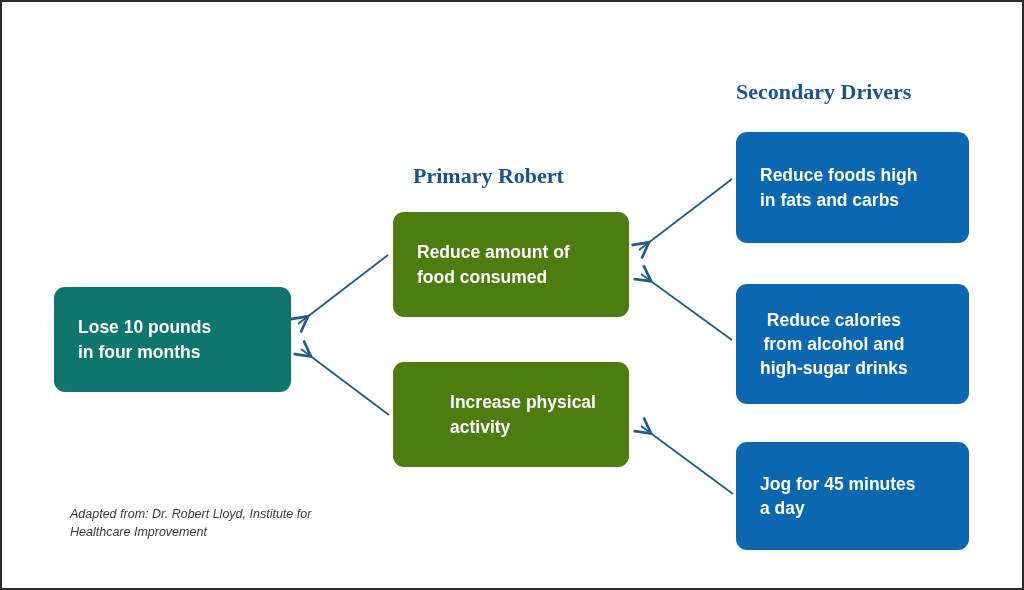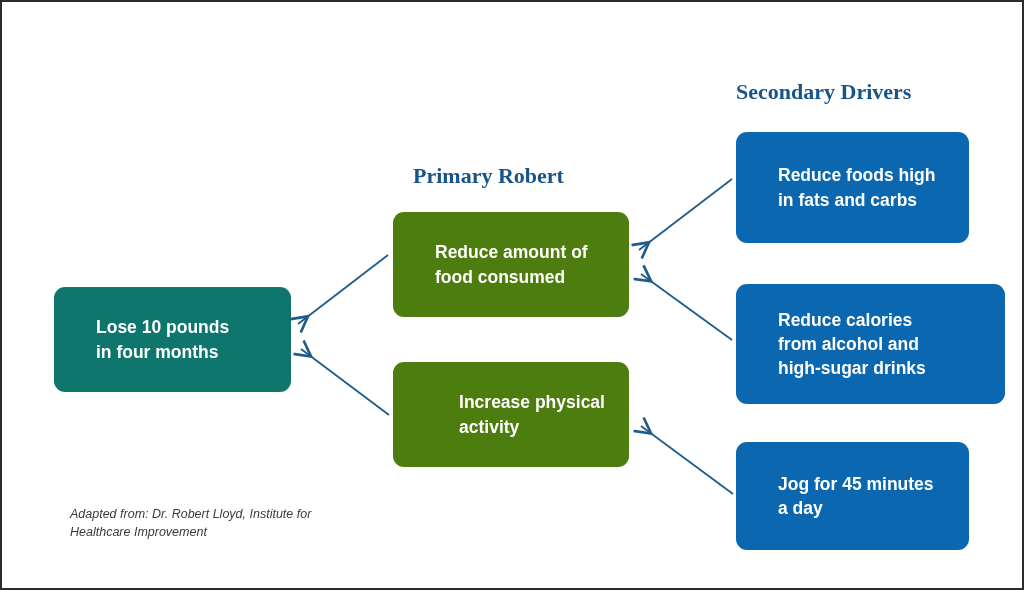--- a/index.html
+++ b/index.html
@@ -67,21 +67,21 @@
   .node {
     position: absolute;
     box-sizing: border-box;
     border-radius: 11px;
     color: #ffffff;
     font-size: 17.5px;
     font-weight: bold;
     line-height: 1.38;
     display: flex;
     align-items: center;
-    padding: 0 0 0 42px;
+    padding: 0 0 0 24px;
     font-family: "Liberation Sans", sans-serif;
   }
   .node-aim {
     background: #0f766e;
   }
   .node-primary {
     background: #4d7c0f;
   }
   .node-secondary {
     background: #0b68b0;
@@ -111,22 +111,23 @@
   
   #node-secondary-1 {
     left: 734px;
     top: 130px;
     width: 233px;
     height: 111px;
   }
   #node-secondary-2 {
     left: 734px;
     top: 282px;
-    width: 269px;
+    width: 233px;
     height: 120px;
+    text-align: center;
   }
   #node-secondary-3 {
     left: 734px;
     top: 440px;
     width: 233px;
     height: 108px;
   }
 
   .node .node-label {
     display: block;

